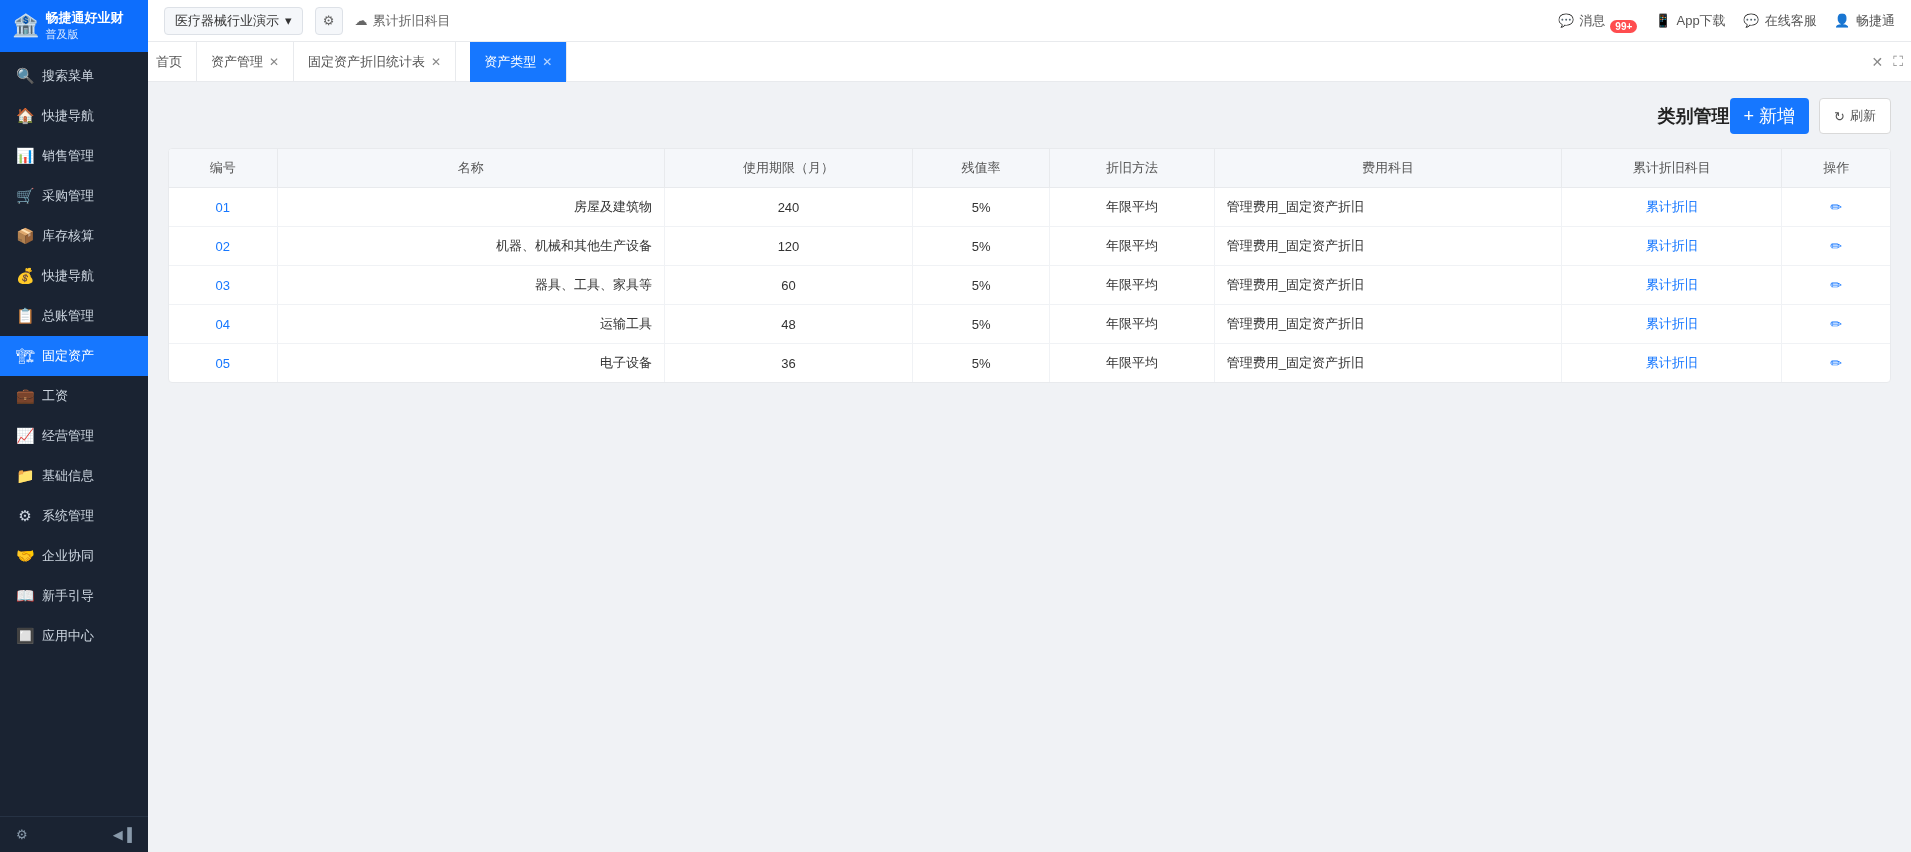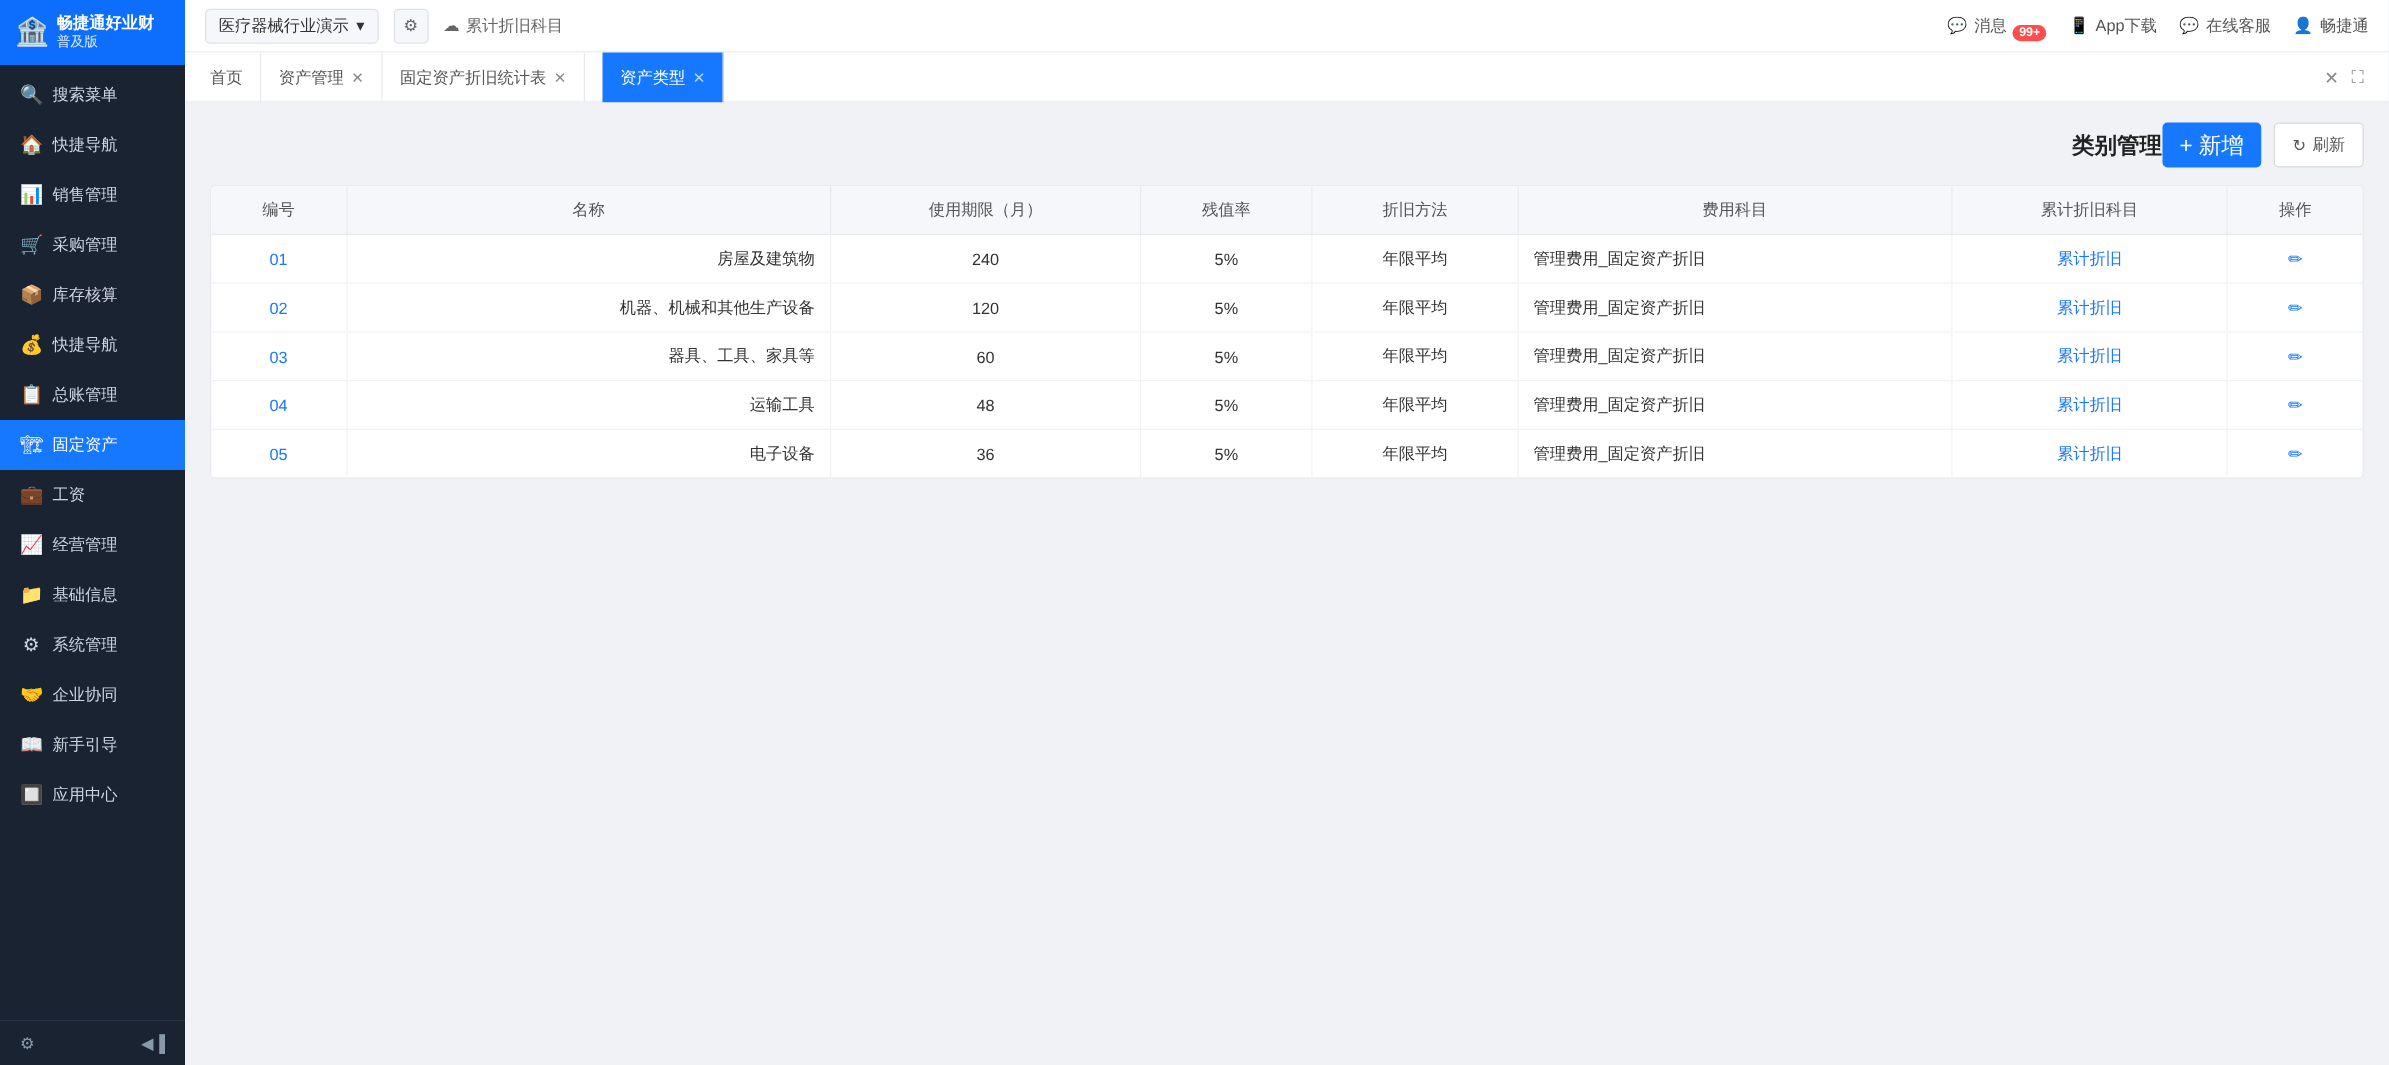--- a/index.html
+++ b/index.html
@@ -110,21 +110,21 @@
       padding: 1px 5px;
       font-weight: bold;
       margin-top: 11px;
     }
 
     
     .tabs-bar {
       background: white;
       display: flex;
       align-items: center;
-      padding: 0 20px;
+      padding: 0 8px;
       border-bottom: 1px solid #e8eaed;
       height: 40px;
       flex-shrink: 0;
       gap: 0;
     }
     .tab-item {
       display: flex;
       align-items: center;
       gap: 6px;
       padding: 0 14px;

